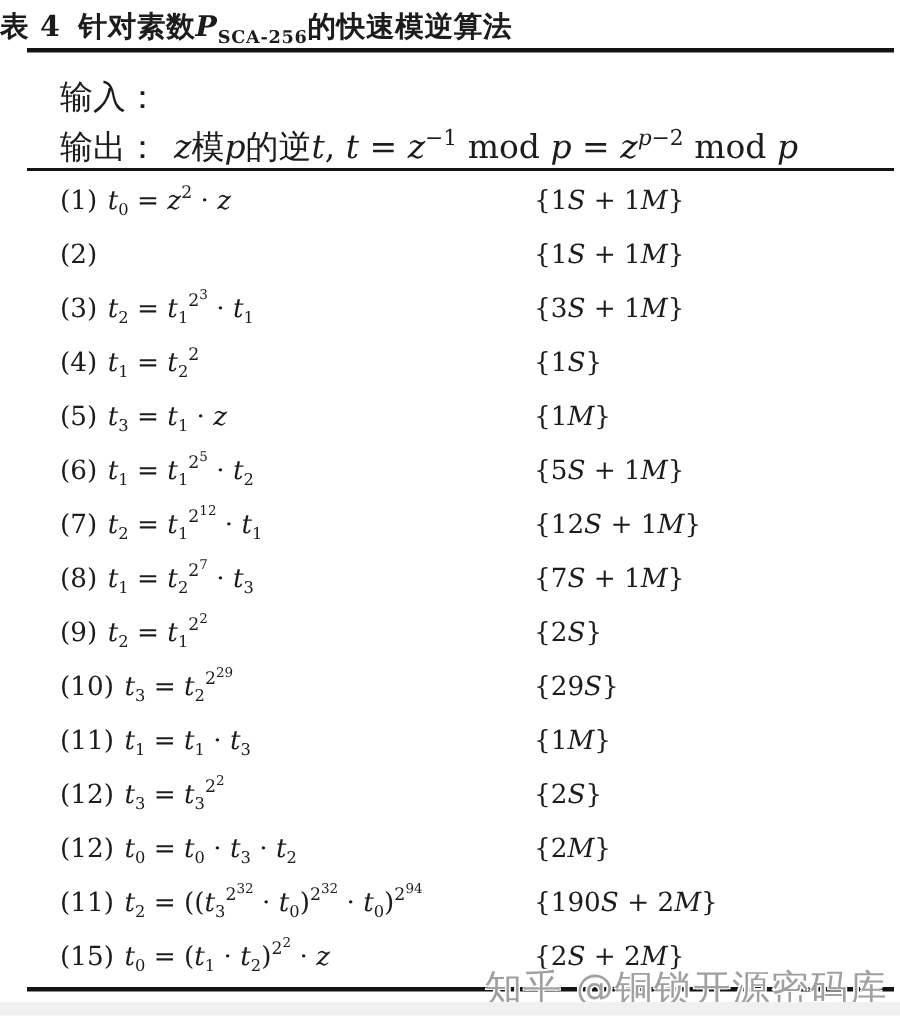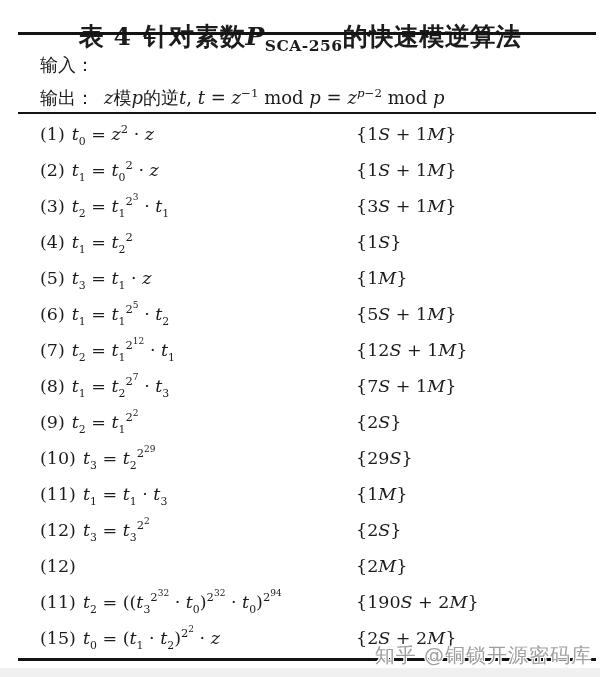--- a/index.html
+++ b/index.html
@@ -15,59 +15,58 @@
     width:600px;height:677px;
     background:var(--bg);
     font-family:"DejaVu Serif","Liberation Serif",serif;
     color:var(--text);
     overflow:hidden;
   }
   .page{position:relative;width:600px;height:677px;background:var(--bg);}
 
   
   .caption{
-    position:absolute;top:20px;left:0;right:0;
-    text-align:center;
-    font-size:25px;font-weight:700;
+    position:absolute;top:5px;left:0;right:0;
+    font-size:19px;font-weight:700;
     letter-spacing:0.5px;
   }
   .caption .cap-label{margin-right:12px;}
   var{font-style:italic;font-weight:normal;}
   .caption var{font-weight:600;}
   sub,sup{line-height:0;}
   sub{font-size:0.62em;}
   sup{font-size:0.66em;}
   sup sup{font-size:0.78em;}
   sub.rm,.rm{font-style:normal;}
 
   
   .rule{position:absolute;left:18px;width:578px;background:var(--rule);}
   .rule-top{top:32px;height:3px;}
   .rule-mid{top:112px;height:2px;}
   .rule-bottom{top:658px;height:3px;}
 
   
-  .io{position:absolute;top:48px;left:40px;right:10px;font-size:18px;}
+  .io{position:absolute;top:48px;left:40px;right:10px;font-size:22px;}
   .io-line{height:33px;display:flex;align-items:center;white-space:nowrap;}
   .io-label{margin-right:10px;}
 
   
   .steps{
     position:absolute;top:116px;left:0;right:0;height:540px;
     display:flex;flex-direction:column;
   }
   .step{flex:1;position:relative;display:flex;align-items:center;font-size:17.5px;white-space:nowrap;}
   .step .no{margin-left:40px;margin-right:7px;}
   .step .cost{position:absolute;left:356px;}
 
   
   .watermark{
     position:absolute;top:642px;right:8px;
     font-family:"DejaVu Sans","Liberation Sans",sans-serif;
-    font-size:20px;letter-spacing:1px;
+    font-size:25px;letter-spacing:1px;
     color:var(--watermark);
     text-shadow:-1px -1px 0 #fff,1px -1px 0 #fff,-1px 1px 0 #fff,1px 1px 0 #fff;
   }
 
   
   .bottom-strip{position:absolute;left:0;bottom:0;width:600px;height:9px;background:var(--strip);}
 </style>
 </head>
 <body>
 
@@ -94,21 +93,20 @@
   <div class="steps">
 
       <div class="step">
         <span class="no">(1)</span>
         <span class="formula"><var>t</var><sub>0</sub> = <var>z</var><sup>2</sup> · <var>z</var></span>
         <span class="cost">{1<var>S</var> + 1<var>M</var>}</span>
       </div>
 
       <div class="step">
         <span class="no">(2)</span>
-        <span class="formula"><var>t</var><sub>1</sub> = <var>t</var><sub>0</sub><sup>2</sup> · <var>z</var></span>
         <span class="cost">{1<var>S</var> + 1<var>M</var>}</span>
       </div>
 
       <div class="step">
         <span class="no">(3)</span>
         <span class="formula"><var>t</var><sub>2</sub> = <var>t</var><sub>1</sub><sup>2<sup>3</sup></sup> · <var>t</var><sub>1</sub></span>
         <span class="cost">{3<var>S</var> + 1<var>M</var>}</span>
       </div>
 
       <div class="step">
@@ -160,20 +158,21 @@
       </div>
 
       <div class="step">
         <span class="no">(12)</span>
         <span class="formula"><var>t</var><sub>3</sub> = <var>t</var><sub>3</sub><sup>2<sup>2</sup></sup></span>
         <span class="cost">{2<var>S</var>}</span>
       </div>
 
       <div class="step">
         <span class="no">(12)</span>
+        <span class="formula"><var>t</var><sub>0</sub> = <var>t</var><sub>0</sub> · <var>t</var><sub>3</sub> · <var>t</var><sub>2</sub></span>
         <span class="cost">{2<var>M</var>}</span>
       </div>
 
       <div class="step">
         <span class="no">(11)</span>
         <span class="formula"><var>t</var><sub>2</sub> = ((<var>t</var><sub>3</sub><sup>2<sup>32</sup></sup> · <var>t</var><sub>0</sub>)<sup>2<sup>32</sup></sup> · <var>t</var><sub>0</sub>)<sup>2<sup>94</sup></sup></span>
         <span class="cost">{190<var>S</var> + 2<var>M</var>}</span>
       </div>
 
       <div class="step">

